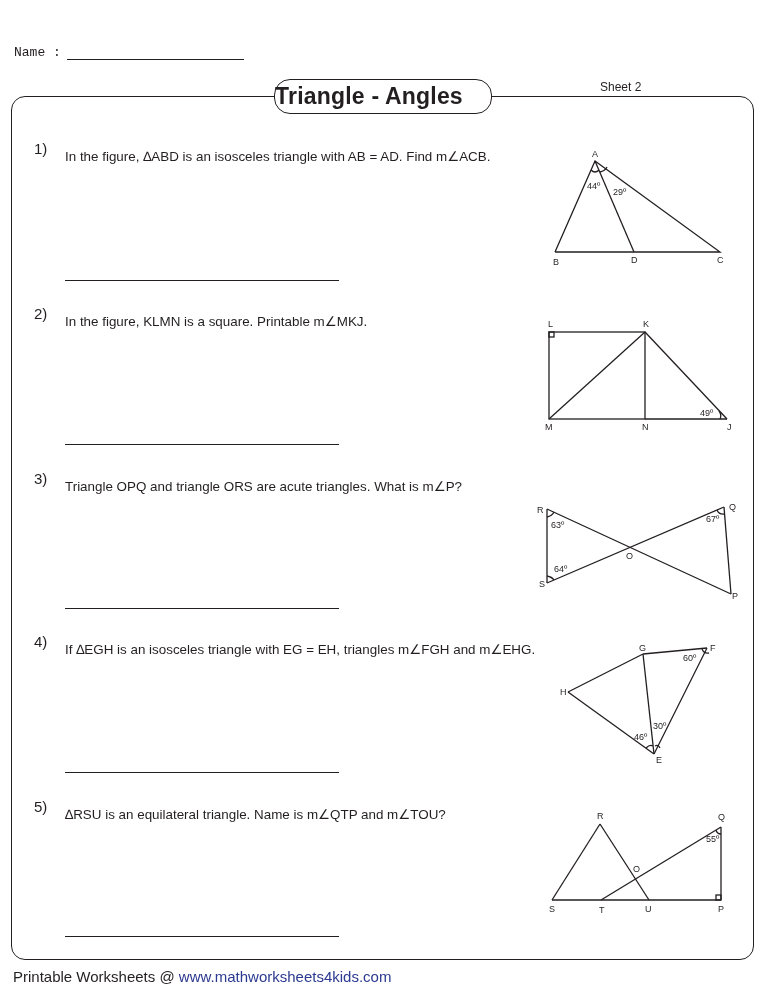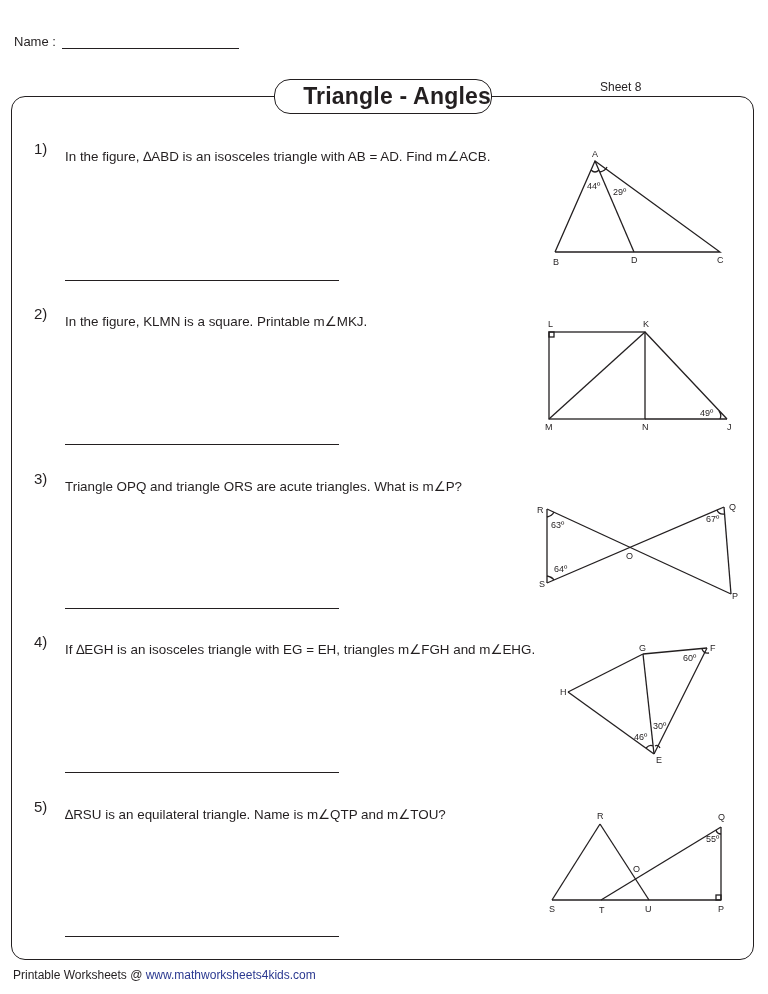--- a/index.html
+++ b/index.html
@@ -1,41 +1,41 @@
 <!DOCTYPE html>
 <html><head>
 <meta charset="utf-8">
 <style>
   html, body { margin: 0; padding: 0; background: #ffffff; }
   body { width: 768px; height: 994px; position: relative; font-family: "Liberation Sans", "DejaVu Sans", sans-serif; color: #231f20; overflow: hidden; }
-  .name-row { position: absolute; left: 14px; top: 33px; font-size: 13px; display: flex; align-items: flex-end; }
+  .name-row { position: absolute; left: 14px; top: 44px; font-size: 13px; display: flex; align-items: flex-end; font-family: Liberation Mono, monospace; }
   .name-line { display: inline-block; width: 177px; border-bottom: 1px solid #231f20; margin-left: 6px; height: 15px; }
   .frame { position: absolute; left: 11px; top: 96px; width: 741px; height: 862px; border: 1.5px solid #231f20; border-radius: 14px; }
-  .title { position: absolute; left: 274px; top: 79px; width: 216px; height: 33px; border: 1.5px solid #231f20; border-radius: 16px; background: #fff; font-weight: bold; font-size: 23px; text-align: right; line-height: 33px; letter-spacing: 0.2px; }
+  .title { position: absolute; left: 274px; top: 79px; width: 216px; height: 33px; border: 1.5px solid #231f20; border-radius: 16px; background: #fff; font-weight: bold; font-size: 23px; text-align: left; line-height: 33px; letter-spacing: 0.2px; }
   .sheet { position: absolute; left: 600px; top: 80px; font-size: 12px; }
   .q { position: absolute; left: 34px; font-size: 13.4px; display: flex; }
   .q .num { width: 31px; font-size: 15px; }
   .q .txt { line-height: 17px; margin-top: 8px; }
   .answer-line { position: absolute; left: 65px; width: 274px; border-top: 1.3px solid #231f20; }
   .fig { position: absolute; }
   .fig text { font-family: "Liberation Sans", "DejaVu Sans", sans-serif; font-size: 9px; fill: #231f20; }
-  .footer { position: absolute; left: 13px; top: 968px; font-size: 12px; }
+  .footer { position: absolute; left: 13px; top: 968px; font-size: 15px; }
   .footer .link { color: #2b3990; }
 </style>
 </head>
 <body>
 
 <div class="name-row">
   <span>Name :</span>
   <span class="name-line"></span>
 </div>
 
 <div class="frame"></div>
 <div class="title">Triangle - Angles</div>
-<div class="sheet">Sheet 8</div>
+<div class="sheet">Sheet 2</div>
 
 <div class="q" style="top:140px;">
   <span class="num">1)</span>
   <span class="txt">In the figure, ∆ABD is an isosceles triangle with AB = AD. Find m∠ACB.</span>
 </div>
 <div class="answer-line" style="top:280px;"></div>
 <svg class="fig" style="left:540px;top:140px;" width="200" height="130" viewBox="540 140 200 130" stroke="#231f20" stroke-width="1.3" fill="none">
   <polyline points="555,252 595,161 720,252 555,252"></polyline>
   <line x1="595" y1="161" x2="634" y2="252"></line>
   <path d="M591,170 Q595,174 599,170"></path>

